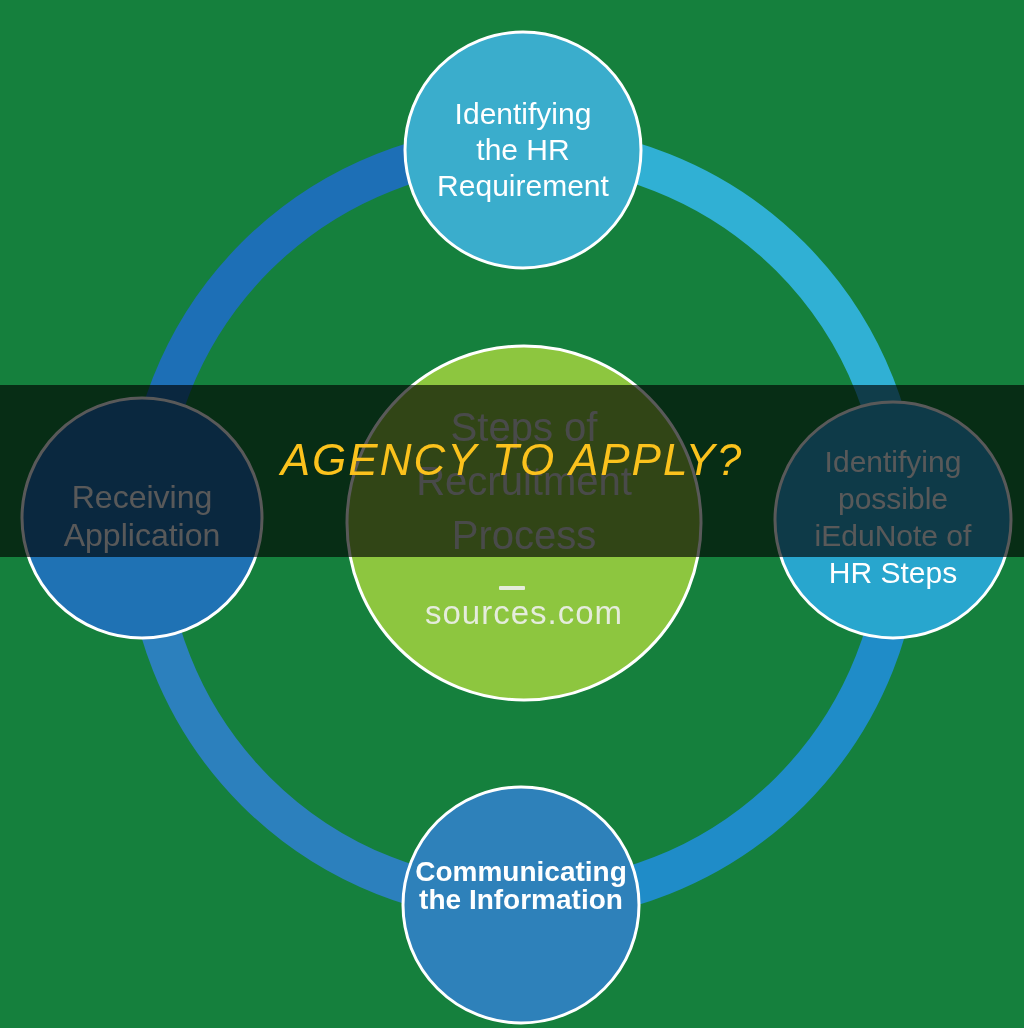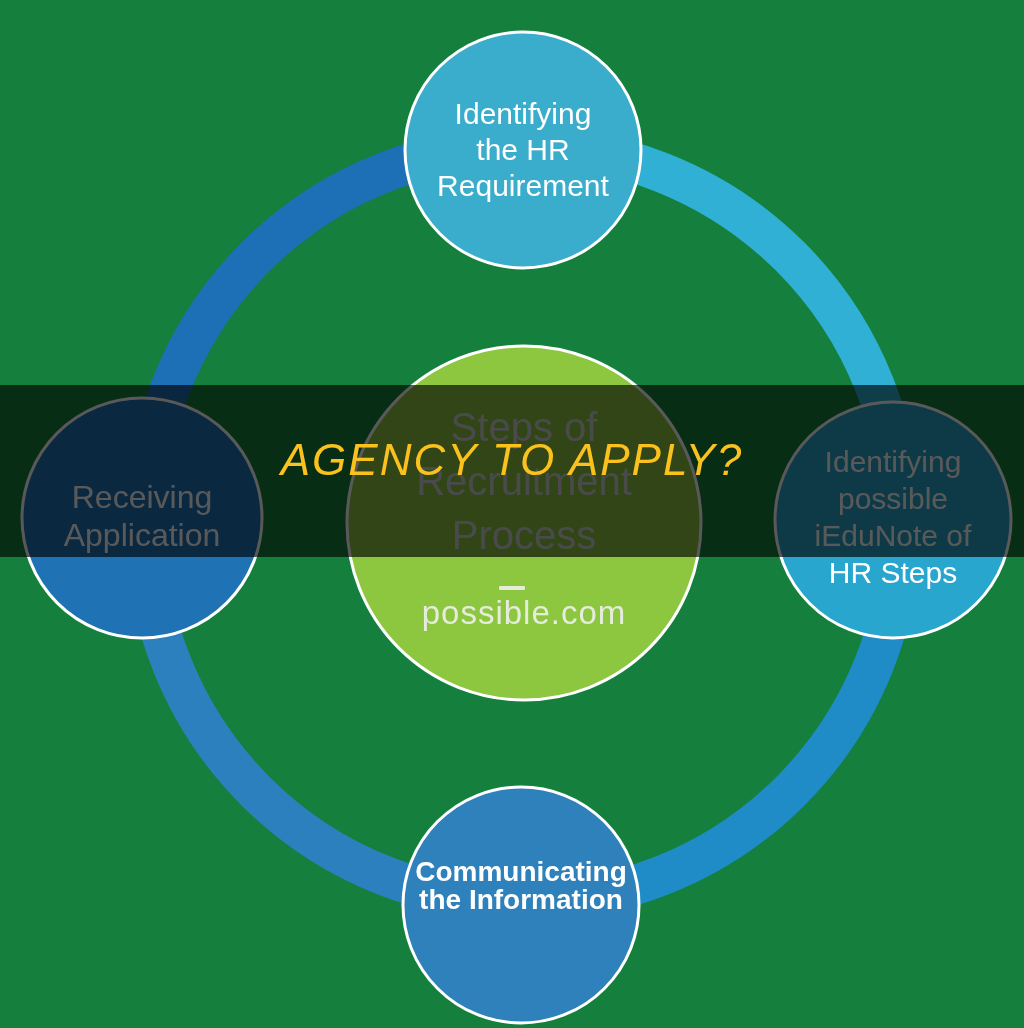--- a/index.html
+++ b/index.html
@@ -88,21 +88,21 @@
     <span class="ln">Receiving</span>
     <span class="ln">Application</span>
   </div>
 
   <div class="center-heading" style="color: rgb(210, 212, 213);">
     <span class="ln" style="display:block">Steps of</span>
     <span class="ln" style="display:block">Recruitment</span>
     <span class="ln" style="display:block">Process</span>
   </div>
   <div class="center-dash" style="background: rgb(229, 236, 220);"></div>
-  <div class="center-brand" style="color: rgb(229, 236, 220);">possible.com</div>
+  <div class="center-brand" style="color: rgb(229, 236, 220);">sources.com</div>
 
   <div class="overlay" style="background: rgba(0, 0, 0, 0.65);"></div>
 
   <div class="banner">
     <div class="banner-line2" style="color: rgb(251, 194, 29);">AGENCY TO APPLY?</div>
   </div>
 
 </div>
 
 </body></html>

